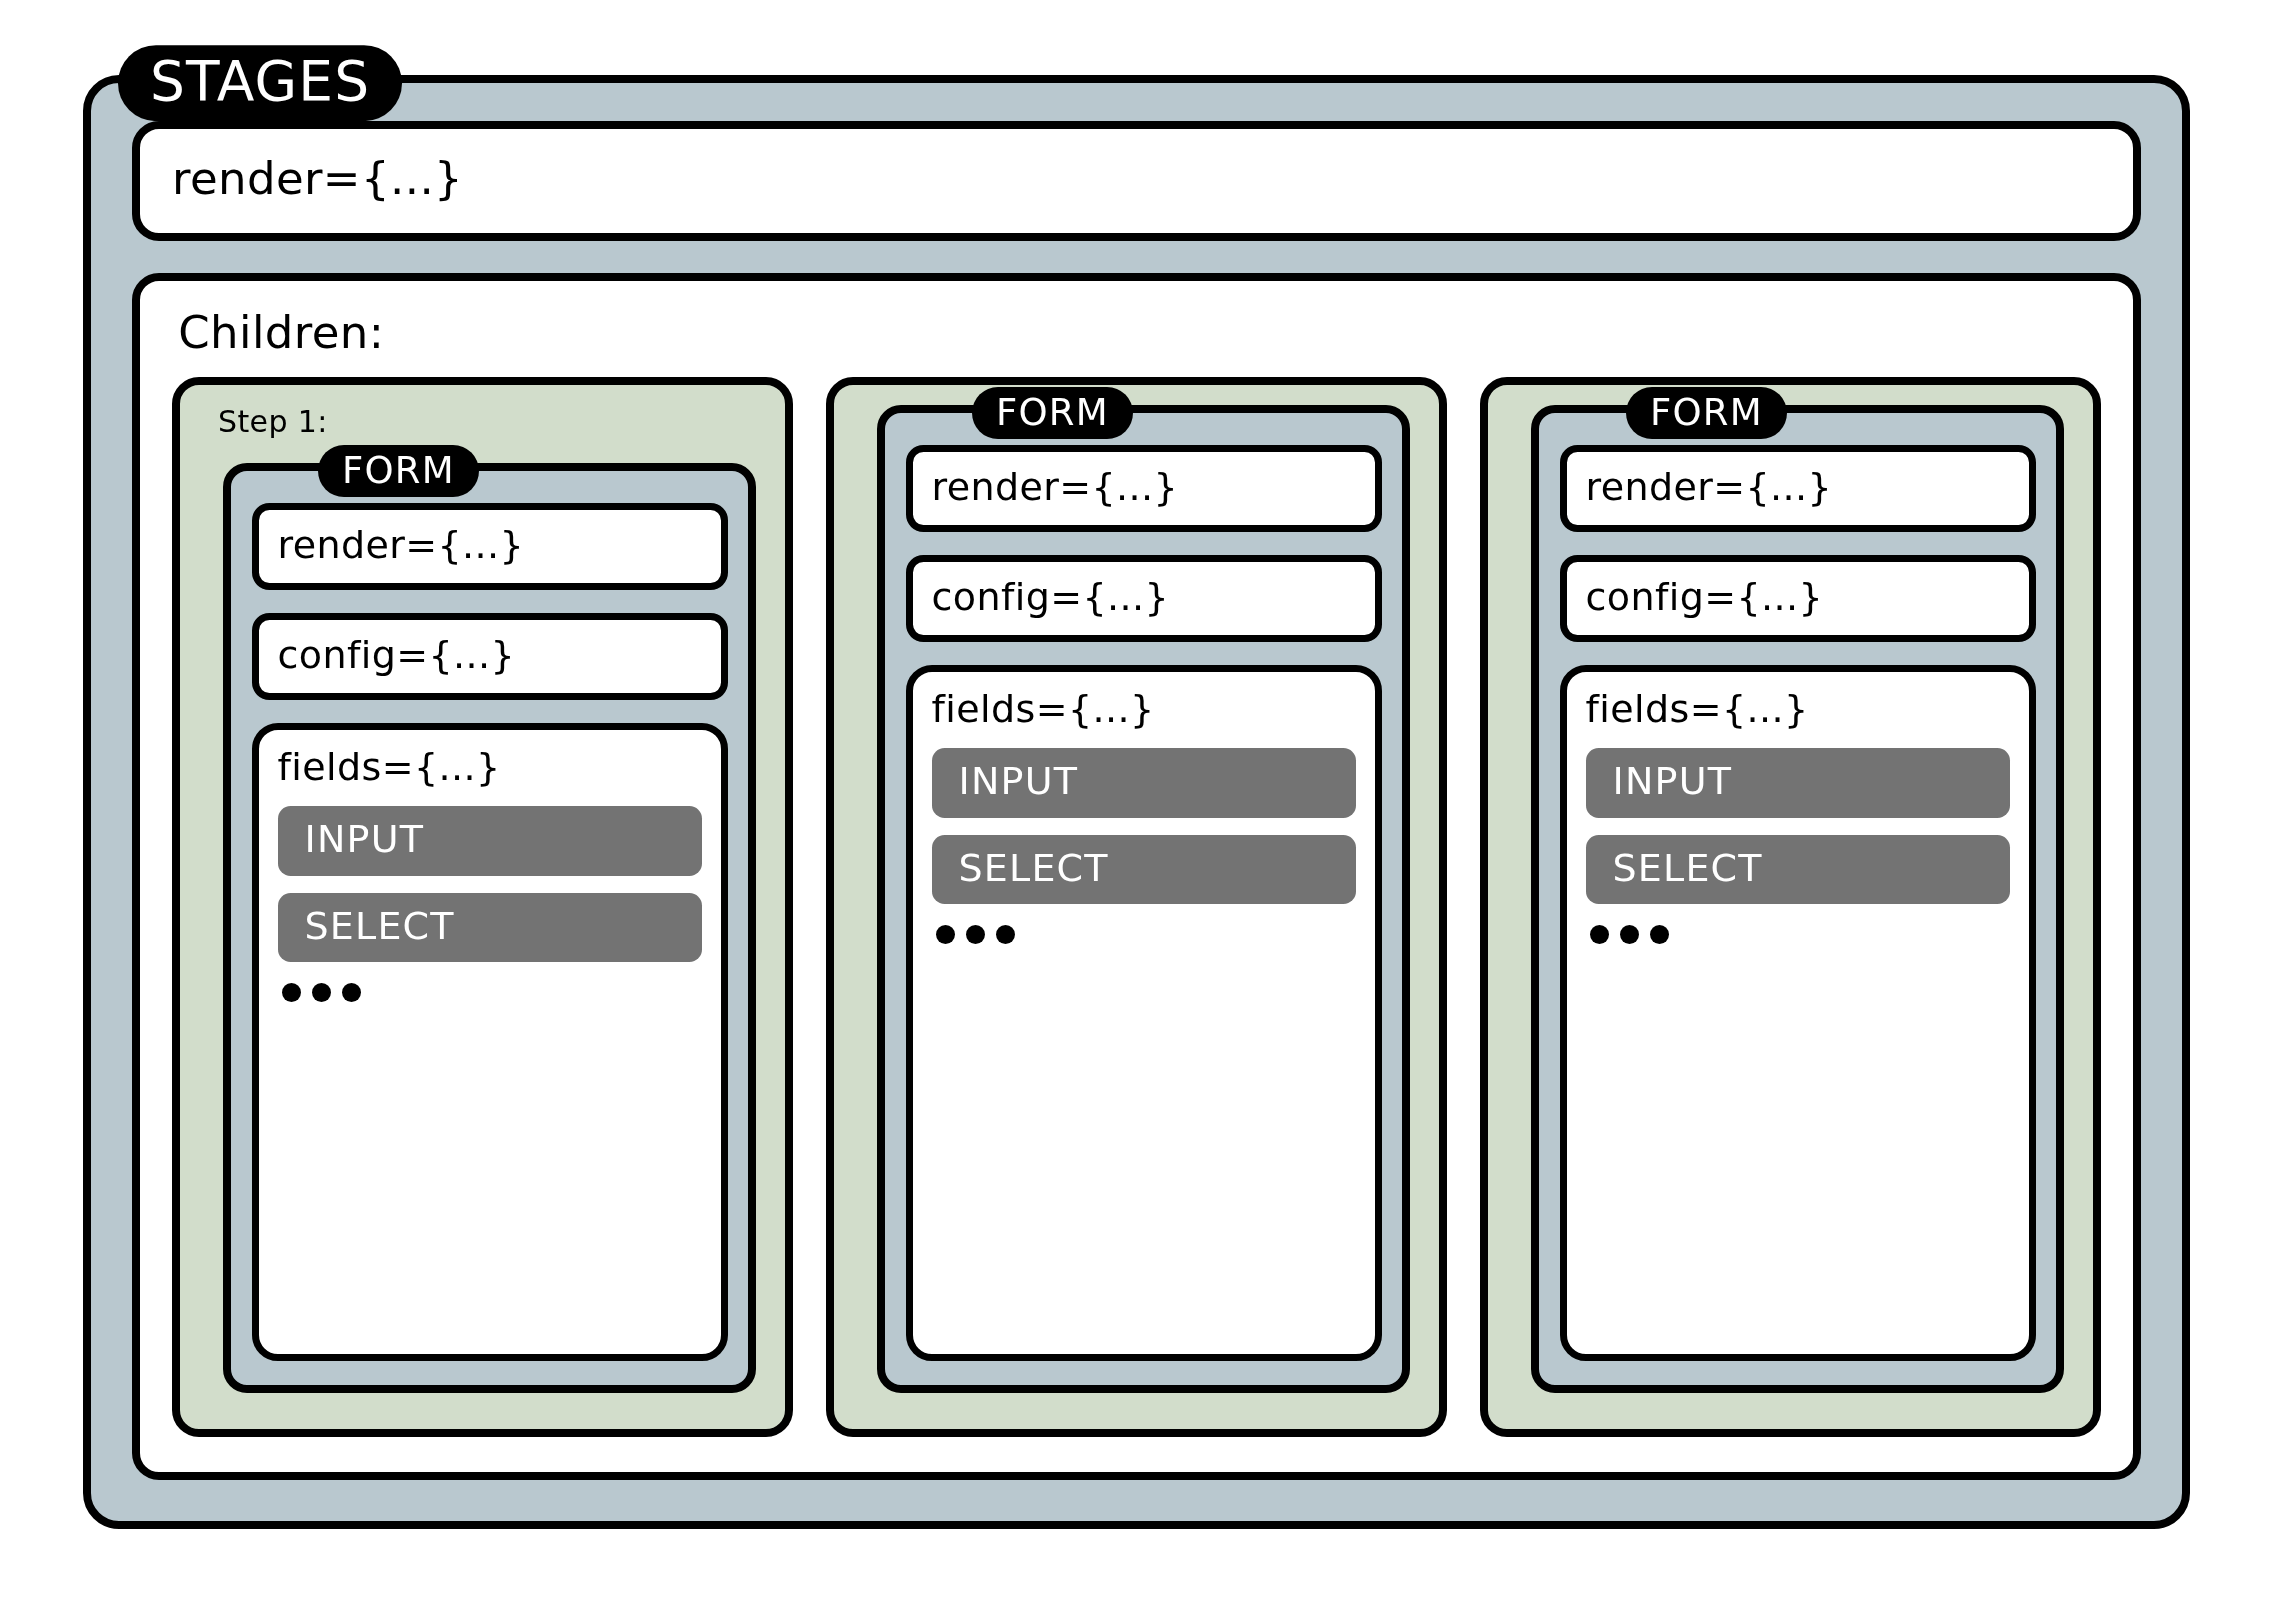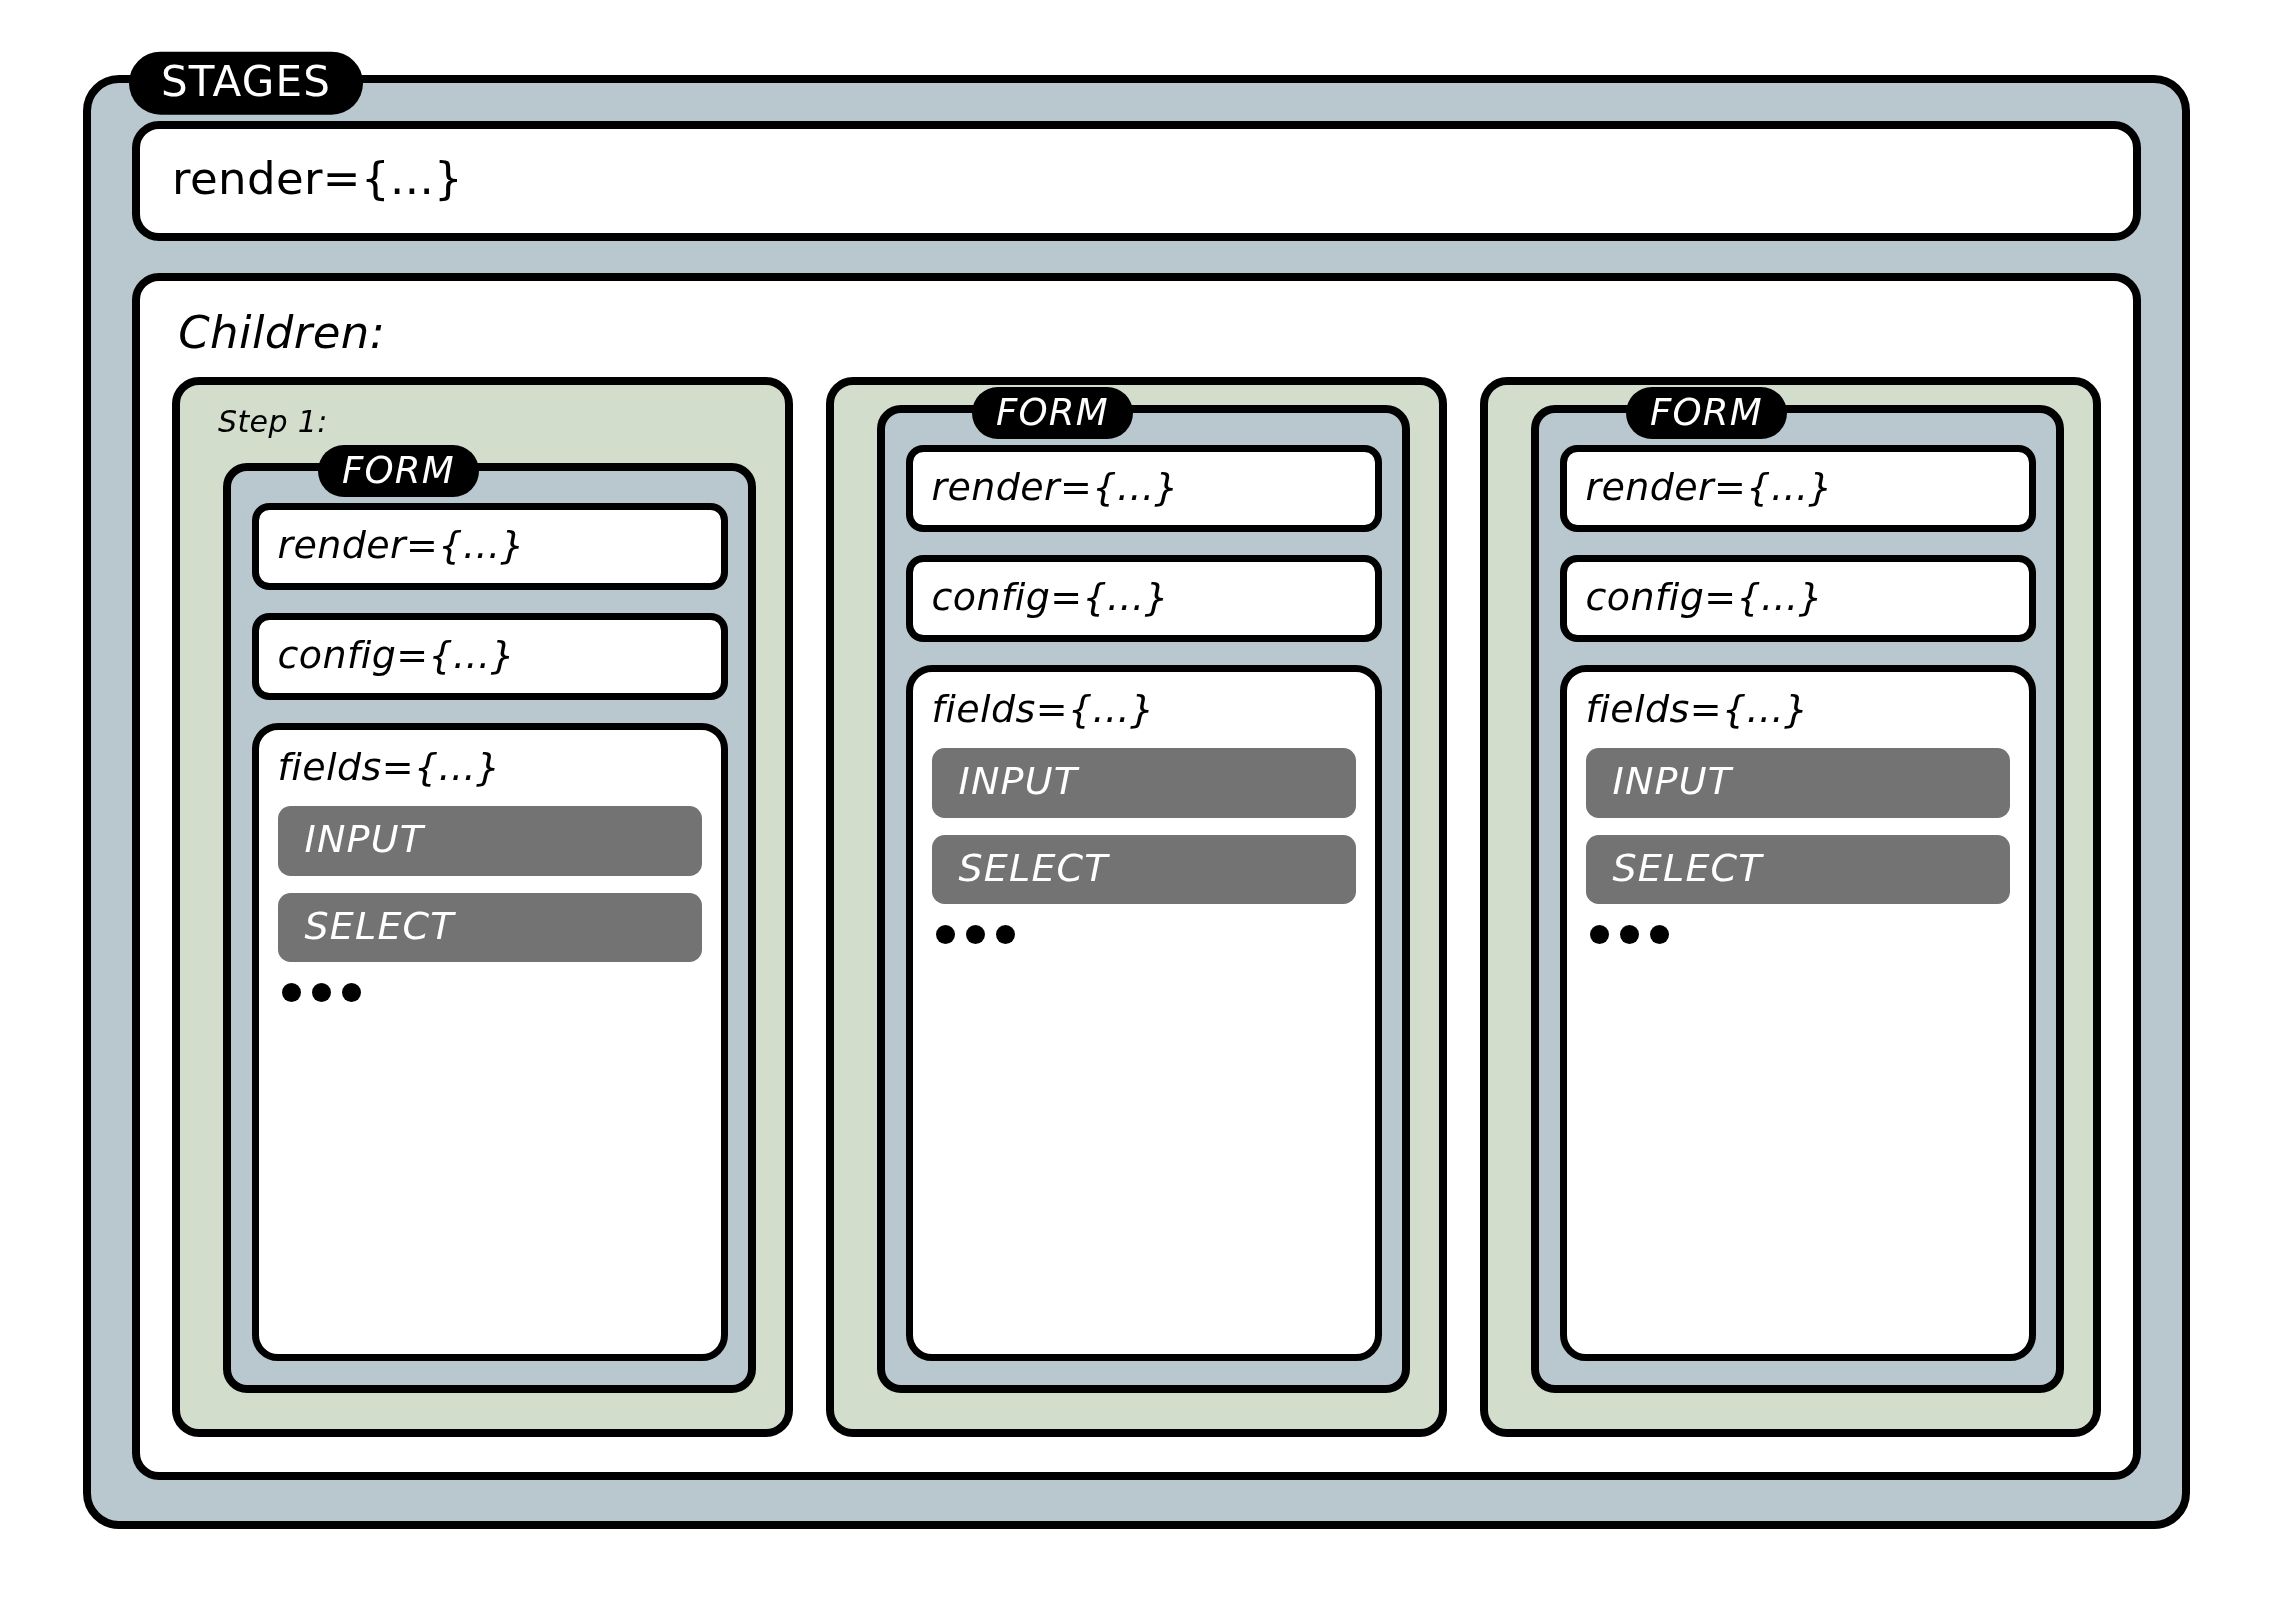--- a/index.html
+++ b/index.html
@@ -48,23 +48,23 @@
     border-radius: 788px;
     display: flex;
     align-items: center;
     justify-content: center;
     font-weight: 400;
     letter-spacing: 1.2px;
     white-space: nowrap;
     z-index: 5;
   }
   .pill-stages {
-    left: 38px;
+    left: 27px;
     padding: 8.7px 32px 12px 32px;
-    font-size: 42px;
+    font-size: 55px;
     line-height: 1;
   }
   .pill-form {
     left: 87px;
     padding: 6.3px 24px 8.7px 24px;
     font-size: 37px;
     line-height: 1;
   }
 
   
@@ -85,21 +85,20 @@
     box-sizing: border-box;
     background: #ffffff;
     border: 8.7px solid #000000;
     border-radius: 27px;
     padding: 28px 32px 35px 32px;
     flex: 1;
     display: flex;
     flex-direction: column;
     gap: 20.5px;
     min-height: 0;
-    font-style: italic;
   }
   .children-label {
     font-size: 45px;
     line-height: 1.05;
     color: #000000;
     letter-spacing: 0.4px;
     padding-left: 6.3px;
   }
 
   .steps-row {

